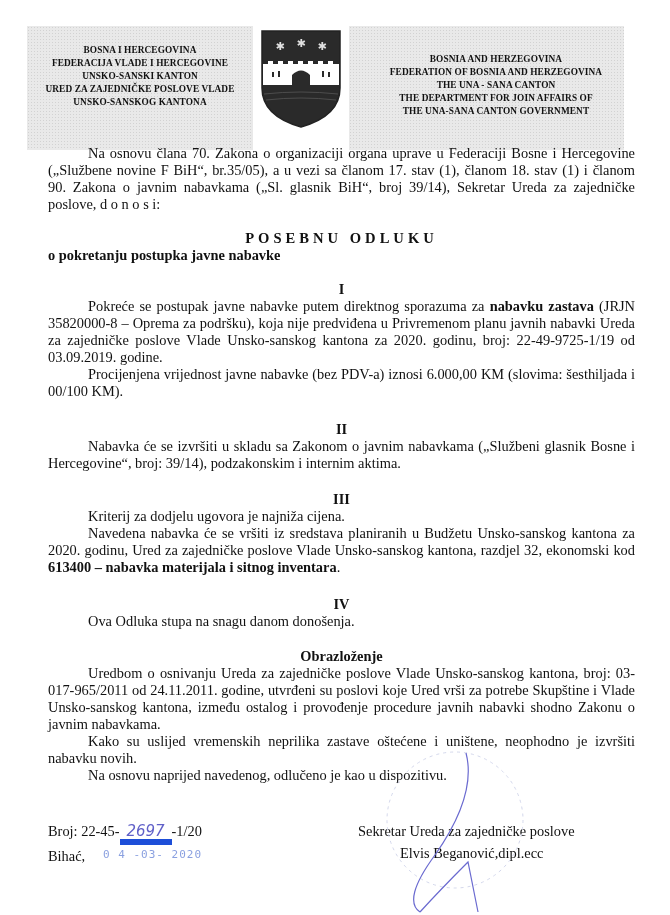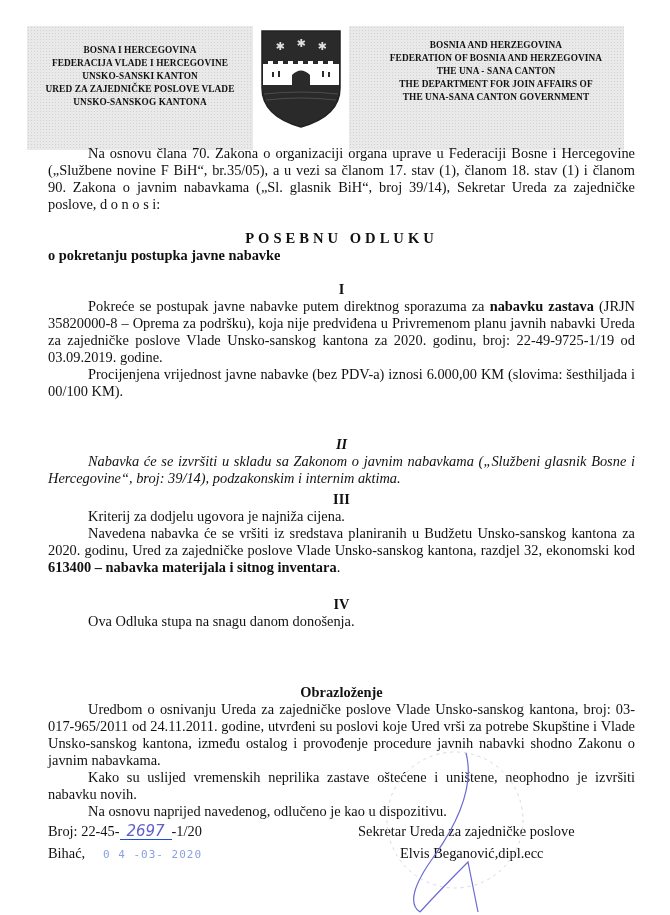--- a/index.html
+++ b/index.html
@@ -7,33 +7,33 @@
          font-family: "Liberation Serif", "DejaVu Serif", serif; color: #111; }
 
   .header { position: absolute; top: 26px; left: 27px; width: 610px; height: 104px; }
   .hdr-box { position: absolute; top: 0; height: 124px; background: #e9e9e9;
              background-image: radial-gradient(#d2d2d2 0.6px, transparent 0.8px);
              background-size: 3px 3px; }
   .hdr-left { left: 0; width: 226px; }
   .hdr-right { left: 322px; width: 275px; }
   .hdr-lines { position: absolute; top: 18px; left: 0; right: 0; text-align: center;
                font-weight: bold; font-size: 9.3px; line-height: 13px; letter-spacing: 0.1px; }
-  .hdr-right .hdr-lines { top: 13px; margin-left: 19px; }
+  .hdr-right .hdr-lines { top: 27px; margin-left: 19px; }
   .crest { position: absolute; left: 231px; top: 2px; width: 86px; height: 101px; }
 
   .content { position: absolute; left: 48px; width: 587px; font-size: 14.4px; line-height: 17px; }
   .p { margin: 0; text-align: justify; }
   .indent { text-indent: 40px; }
   .bold { font-weight: bold; }
   .title { font-weight: bold; letter-spacing: 4px; font-size: 14.6px; text-align: center; }
   .subtitle { font-weight: bold; }
   .section { font-weight: bold; text-align: center; }
 
   .footer-left { position: absolute; left: 48px; top: 820px; font-size: 14.4px; line-height: 22px; }
-  .handnum { display: inline-block; width: 52px; border-bottom: 1px solid #1d4ed8; text-align: center;
+  .handnum { display: inline-block; width: 52px; border-bottom: 6px solid #1d4ed8; text-align: center;
              font-family: "DejaVu Sans", sans-serif; font-style: italic; color: #6060c8; font-size: 15px;
              line-height: 16px; }
   .stamp-date { position: absolute; left: 103px; top: 848px; color: #8aa0e0;
                 font-family: "DejaVu Sans Mono", monospace; font-size: 11px; letter-spacing: 1px; }
   .footer-right { position: absolute; left: 358px; top: 820px; font-size: 14.4px; line-height: 22px; }
   .sig-name { padding-left: 42px; }
   .sig-svg { position: absolute; left: 380px; top: 750px; width: 240px; height: 165px; pointer-events: none; }
 </style>
 </head>
 <body>
@@ -86,37 +86,37 @@
   <div class="title">POSEBNU ODLUKU</div>
   <div class="subtitle">o pokretanju postupka javne nabavke</div>
 </div>
 
 <div class="content" style="top:281px;">
   <div class="section">I</div>
   <p class="p indent"><span>Pokreće se postupak javne nabavke putem direktnog sporazuma za </span><span class="bold">nabavku zastava</span><span> (JRJN 35820000-8 – Oprema za podršku), koja nije predviđena u Privremenom planu javnih nabavki Ureda za zajedničke poslove Vlade Unsko-sanskog kantona za 2020. godinu, broj: 22-49-9725-1/19 od 03.09.2019. godine.</span></p>
   <p class="p indent">Procijenjena vrijednost javne nabavke (bez PDV-a) iznosi 6.000,00 KM (slovima: šesthiljada i 00/100 KM).</p>
 </div>
 
-<div class="content" style="top:436px;font-style:italic;">
+<div class="content" style="top:421px;">
   <div class="section">II</div>
   <p class="p indent">Nabavka će se izvršiti u skladu sa Zakonom o javnim nabavkama („Službeni glasnik Bosne i Hercegovine“, broj: 39/14), podzakonskim i internim aktima.</p>
 </div>
 
 <div class="content" style="top:491px;">
   <div class="section">III</div>
   <p class="p indent">Kriterij za dodjelu ugovora je najniža cijena.</p>
   <p class="p indent"><span>Navedena nabavka će se vršiti iz sredstava planiranih u Budžetu Unsko-sanskog kantona za 2020. godinu, Ured za zajedničke poslove Vlade Unsko-sanskog kantona,  razdjel 32, ekonomski kod </span><span class="bold">613400 – nabavka materijala i sitnog inventara</span><span>.</span></p>
 </div>
 
 <div class="content" style="top:596px;">
   <div class="section">IV</div>
   <p class="p indent">Ova Odluka stupa na snagu danom donošenja.</p>
 </div>
 
-<div class="content" style="top:684px;">
+<div class="content" style="top:648px;">
   <div class="section">Obrazloženje</div>
   <p class="p indent">Uredbom o osnivanju Ureda za zajedničke poslove Vlade Unsko-sanskog kantona, broj: 03-017-965/2011 od 24.11.2011. godine, utvrđeni su poslovi koje Ured vrši za potrebe Skupštine i Vlade Unsko-sanskog kantona, između ostalog i provođenje procedure javnih nabavki shodno Zakonu o javnim nabavkama.</p>
   <p class="p indent">Kako su uslijed vremenskih neprilika zastave oštećene i uništene, neophodno je izvršiti nabavku novih.</p>
   <p class="p indent">Na osnovu naprijed navedenog, odlučeno je kao u dispozitivu.</p>
 </div>
 
 <div class="footer-left">
   <div><span>Broj:  22-45-</span><span class="handnum">2697</span><span>-1/20</span></div>
   <div>Bihać,</div>
 </div>

